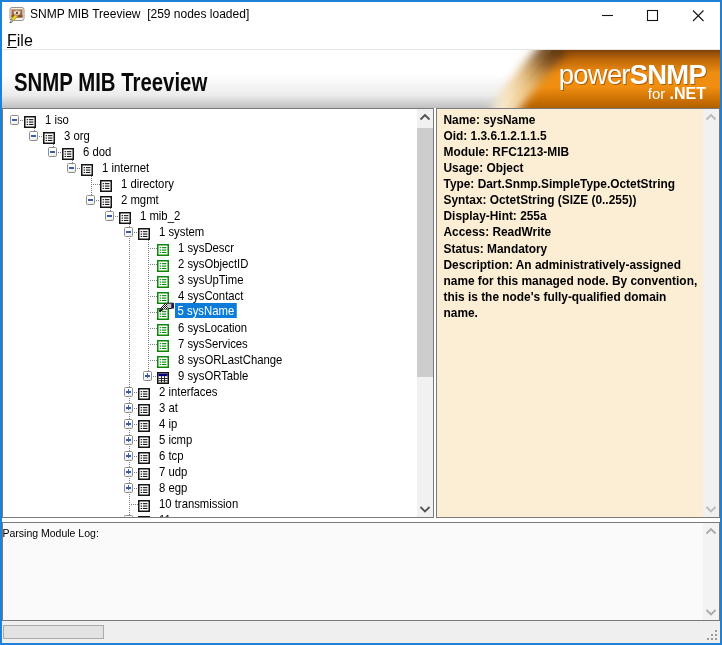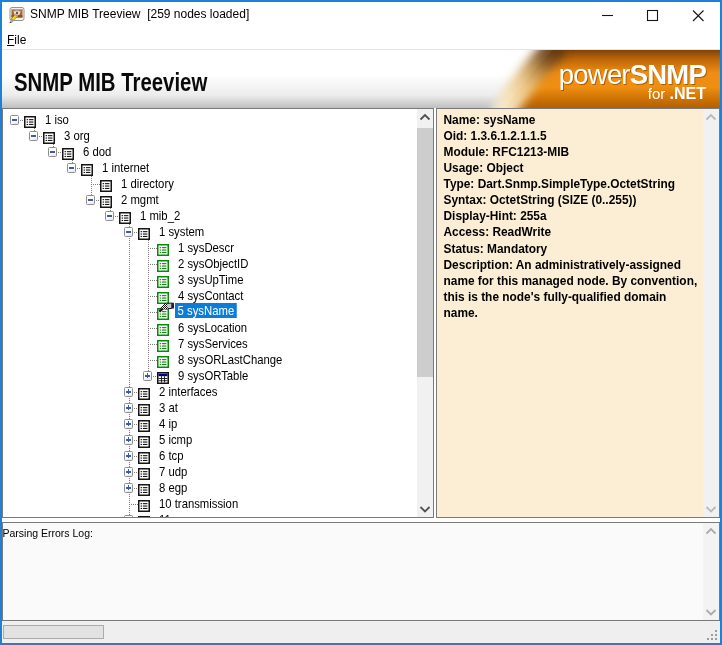--- a/index.html
+++ b/index.html
@@ -15,21 +15,21 @@
       <rect x="1.6" y="11.6" width="1.7" height="2.9" fill="#9a9a9a"></rect>
     </g>
     <path d="M1.1 15.4 l2.4 0.7 l-3 1.1 Z" fill="#222"></path>
   </svg>
 <div class="abs" style="left:30px;top:0.5px;height:27px;line-height:27px;font-size:12px;color:#000">SNMP MIB Treeview&nbsp; [259 nodes loaded]</div>
 <svg class="abs" style="left:595px;top:5px" width="120" height="20" viewBox="0 0 120 20">
     <path d="M7 10.5 h11" stroke="#151515" stroke-width="1.1" fill="none"></path>
     <rect x="52.5" y="5.5" width="10" height="10" fill="none" stroke="#151515" stroke-width="1.1"></rect>
     <path d="M98 5.5 L108.5 16 M108.5 5.5 L98 16" stroke="#151515" stroke-width="1.1" fill="none"></path>
   </svg>
-<div class="abs" style="left:7px;top:33px;height:15px;line-height:15px;font-size:12px;color:#000"><span style="text-decoration:underline">F</span>ile</div>
+<div class="abs" style="left:7px;top:33px;height:15px;line-height:15px;font-size:16px;color:#000"><span style="text-decoration:underline">F</span>ile</div>
 <div class="abs" style="left:1.5px;right:2px;top:48.5px;height:1px;background:#e4e4e4"></div>
 <div class="abs" style="left:1.5px;right:2px;top:49.5px;height:58px;background:linear-gradient(to bottom,#ffffff 0%,#ffffff 42%,#ececec 78%,#bfbfbf 100%)"></div>
 <div class="abs" style="left:14px;top:69px;height:26px;line-height:26px;font-size:25px;font-weight:bold;color:#0a0a0a;transform:scaleX(0.815);transform-origin:0 50%;white-space:pre">SNMP MIB Treeview</div>
 <svg class="abs" style="left:437px;top:49.5px" width="283" height="58.5" viewBox="0 0 283 58.5">
     <defs>
       <linearGradient id="og" x1="0" y1="0" x2="0" y2="1">
         <stop offset="0" stop-color="#5e3309"></stop>
         <stop offset="0.08" stop-color="#7f430a"></stop>
         <stop offset="0.22" stop-color="#c06809"></stop>
         <stop offset="0.40" stop-color="#ee8d12"></stop>
@@ -451,21 +451,21 @@
         </svg>
       </div>
       <div class="sbbtn" style="bottom:0">
         <svg width="16" height="14" viewBox="0 0 16 14">
           <polyline points="3.5,5 8,9.5 12.5,5" stroke="#b9b9b9" stroke-width="1.8" fill="none"></polyline>
         </svg>
       </div>
     </div>
   </div>
 <div class="abs" style="left:2px;top:522px;width:716px;height:97px;border:1px solid #7a7a7a;background:#fafafa;overflow:hidden">
-    <div class="abs" style="left:-0.5px;top:4px;font-size:10.5px;color:#000">Parsing Errors Log:</div>
+    <div class="abs" style="left:-0.5px;top:4px;font-size:10.5px;color:#000">Parsing Module Log:</div>
     <div class="sb" style="right:0;top:0;width:16px;height:100%;background:#f3f3f3">
       <div class="sbbtn" style="top:0">
         <svg width="16" height="14" viewBox="0 0 16 14">
           <polyline points="3.5,9.5 8,5 12.5,9.5" stroke="#ababab" stroke-width="1.8" fill="none"></polyline>
         </svg>
       </div>
       <div class="sbbtn" style="bottom:0">
         <svg width="16" height="14" viewBox="0 0 16 14">
           <polyline points="3.5,5 8,9.5 12.5,5" stroke="#ababab" stroke-width="1.8" fill="none"></polyline>
         </svg>

